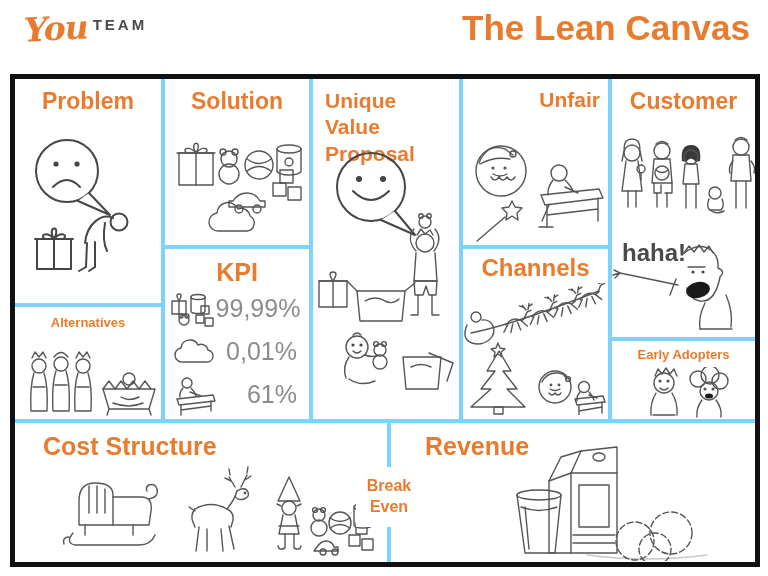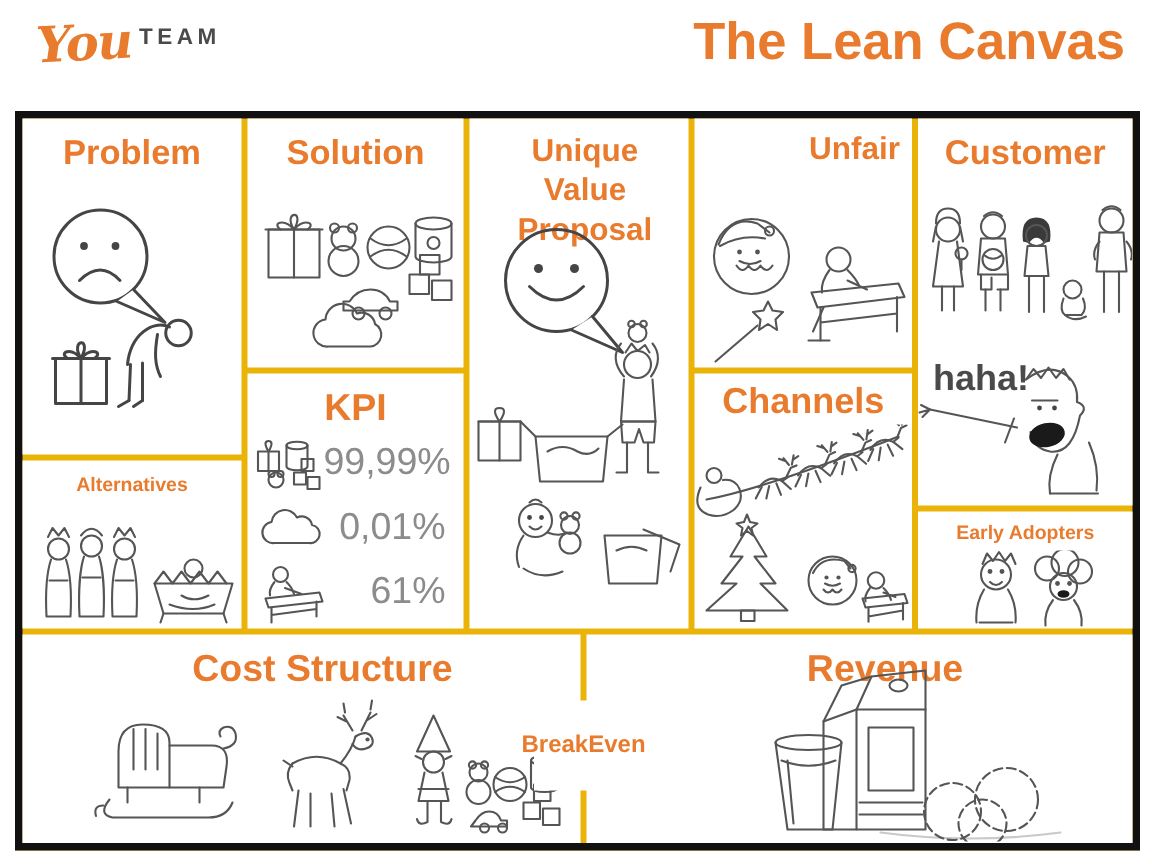--- a/index.html
+++ b/index.html
@@ -6,54 +6,54 @@
   .page{position:relative;width:768px;height:576px;background:#fff;overflow:hidden;
         font-family:"Liberation Sans",sans-serif;}
   
   .logo{position:absolute;left:24px;top:12px;display:flex;align-items:flex-start;}
   .logo-script{font-family:"DejaVu Serif",serif;font-style:italic;font-weight:bold;
                font-size:33px;color:#E87B2D;line-height:1;transform:rotate(-3deg);letter-spacing:-1px;}
   .logo-word{font-size:15px;font-weight:600;letter-spacing:3px;color:#4A4A4A;margin:4px 0 0 5px;}
   .title{position:absolute;right:18px;top:8px;font-size:35px;font-weight:bold;color:#E87B2D;}
   
   .grid{position:absolute;left:10px;top:74px;width:750px;height:493px;box-sizing:border-box;
-        border:5px solid #111;background:#eab308;display:grid;gap:4px;
+        border:5px solid #111;background:#7dd3fc;display:grid;gap:4px;
         grid-template-columns:146px 144px 74px 68px 145px 143px;
         grid-template-rows:166px 54px 30px 78px 139px;}
   .cell{background:#fff;position:relative;overflow:hidden;}
   .c-problem{grid-column:1;grid-row:1/3}
   .c-alt{grid-column:1;grid-row:3/5}
   .c-solution{grid-column:2;grid-row:1}
   .c-kpi{grid-column:2;grid-row:2/5}
   .c-uvp{grid-column:3/5;grid-row:1/5}
   .c-unfair{grid-column:5;grid-row:1}
   .c-channels{grid-column:5;grid-row:2/5}
   .c-customer{grid-column:6;grid-row:1/4}
   .c-early{grid-column:6;grid-row:4}
   .c-cost{grid-column:1/4;grid-row:5}
   .c-revenue{grid-column:4/7;grid-row:5}
   
-  .hd{color:#E87B2D;font-weight:bold;text-align:center;}
+  .hd{color:#E87B2D;font-weight:bold;}
   .hd-center{text-align:center;font-size:23px;margin-top:9px;}
   .hd-sub{text-align:center;font-size:13px;margin-top:8px;}
   .hd-uvp{font-size:21px;line-height:1.25;padding:9px 4px 0 12px;}
   .hd-unfair{font-size:21px;line-height:1.3;text-align:right;padding:7px 8px 0 0;}
   .hd-bottom{font-size:25px;padding:9px 0 0 28px;}
   svg{position:absolute;}
   .ink{stroke:#454545;stroke-width:2;fill:none;stroke-linecap:round;stroke-linejoin:round;}
   .ink-thin{stroke:#555;stroke-width:1.4;fill:none;stroke-linecap:round;stroke-linejoin:round;}
   
   .kpi-row{display:flex;align-items:center;height:43px;padding:0 12px 0 8px;justify-content:center;}
   .kpi-icon{position:relative;width:46px;height:40px;flex:0 0 auto;}
   .kpi-val{flex:1;text-align:right;font-size:25px;color:#8C8C8C;}
   
   .haha{position:absolute;left:10px;top:160px;font-size:24px;color:#4A4A4A;font-weight:bold;z-index:2;}
   
   .breakeven{position:absolute;left:356px;top:467px;width:66px;height:60px;background:#fff;z-index:5;
-             display:flex;flex-direction:row;align-items:center;justify-content:center;
+             display:flex;flex-direction:column;align-items:center;justify-content:center;
              color:#E87B2D;font-weight:bold;font-size:16px;line-height:1.3;}
 </style>
 </head>
 <body>
 
 <div class="page">
 
   <div class="logo">
     <span class="logo-script">You</span>
     <span class="logo-word">TEAM</span>

